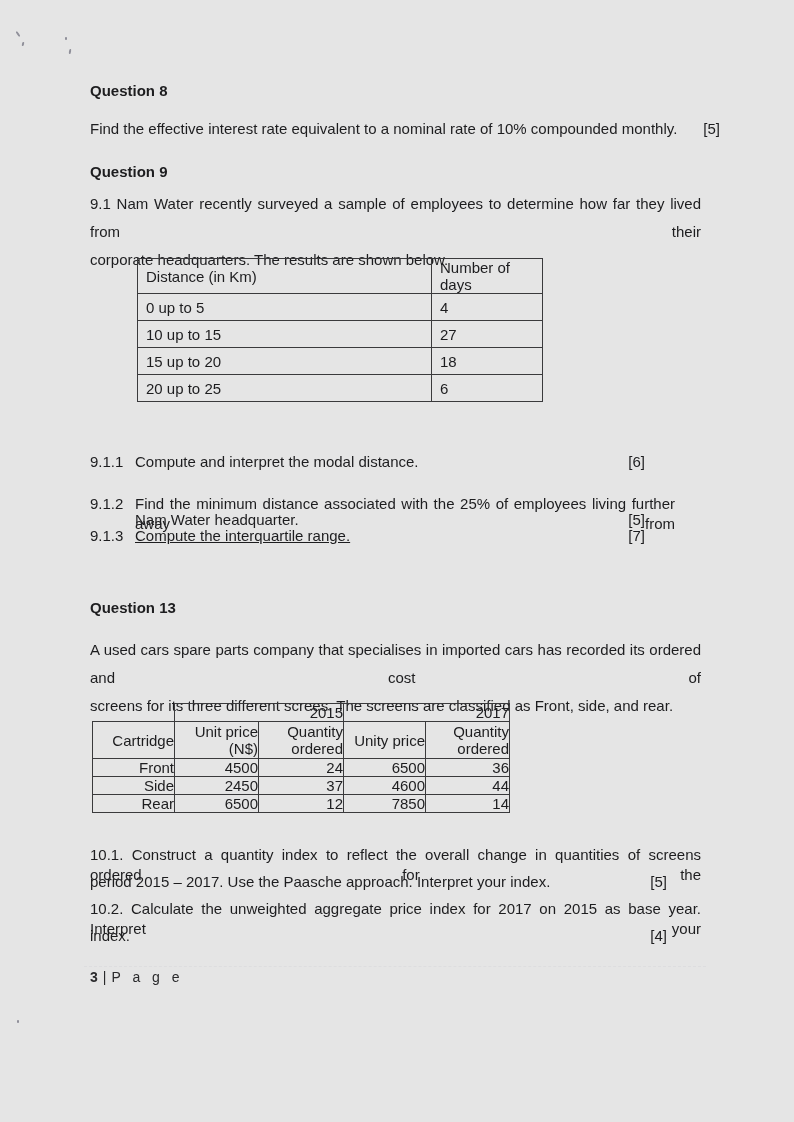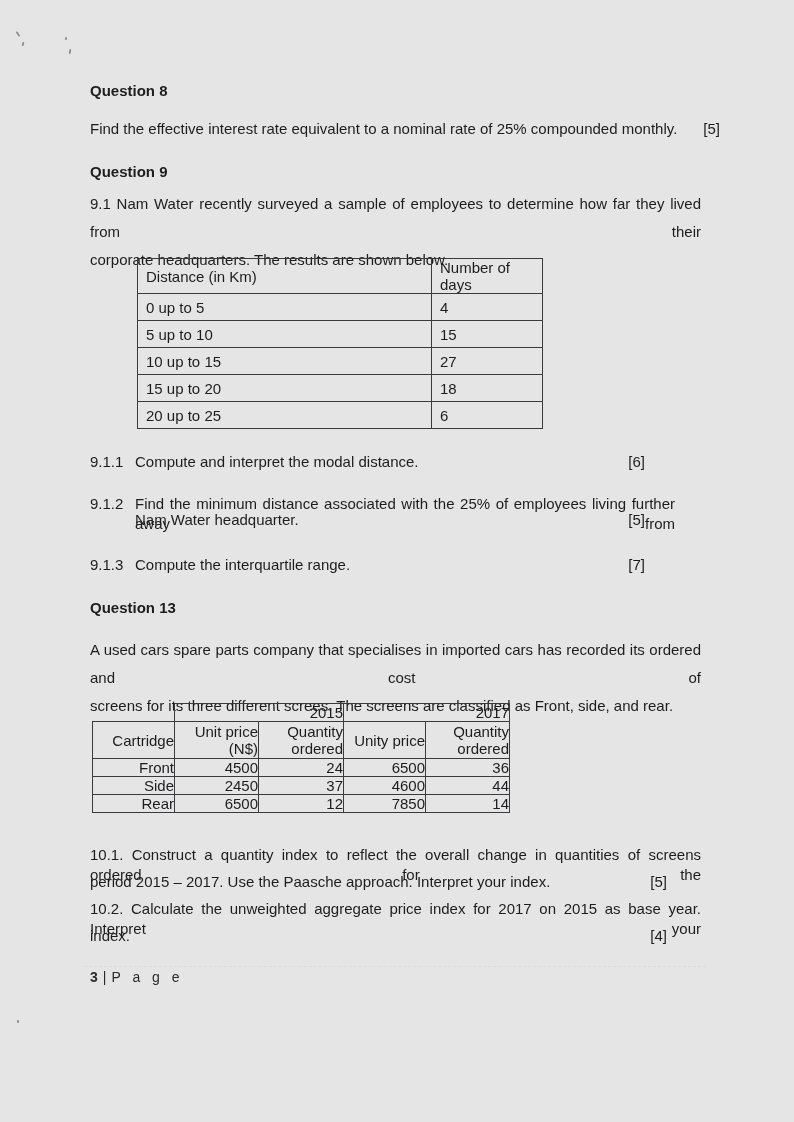--- a/index.html
+++ b/index.html
@@ -60,42 +60,38 @@
 <div class="page">
 
   <div class="spk" style="left:17px;top:31px;width:2px;height:6px;transform:rotate(-35deg);"></div>
   <div class="spk" style="left:22px;top:42px;width:2px;height:4px;transform:rotate(15deg);"></div>
   <div class="spk" style="left:65px;top:37px;width:2px;height:3px;"></div>
   <div class="spk" style="left:69px;top:49px;width:2px;height:5px;transform:rotate(10deg);"></div>
   <div class="spk" style="left:17px;top:1020px;width:2px;height:3px;"></div>
 
   <div class="abs qh" style="left:90px;top:81px;">Question 8</div>
   <div class="abs line" style="left:90px;top:119px;">
-    <span>Find the effective interest rate equivalent to a nominal rate of 25% compounded monthly.</span><span class="marks q8-marks">[5]</span>
+    <span>Find the effective interest rate equivalent to a nominal rate of 10% compounded monthly.</span><span class="marks q8-marks">[5]</span>
   </div>
 
   <div class="abs qh" style="left:90px;top:154px;margin-top:8px;">Question 9</div>
   <div class="abs para" style="left:90px;top:190px;width:611px;">
     <div class="jl">9.1 Nam Water recently surveyed a sample of employees to determine how far they lived from their</div>
     <div>corporate headquarters. The results are shown below.</div>
   </div>
 
   <table class="t1 abs" style="left:137px;top:258px;">
     <tbody>
         <tr class="hrow">
       <th class="c1">Distance (in Km)</th>
       <th class="c2">Number of days</th>
     </tr>
     <tr class="drow">
       <td>0 up to 5</td>
       <td>4</td>
-    </tr>
-    <tr class="drow">
-      <td>5 up to 10</td>
-      <td>15</td>
     </tr>
     <tr class="drow">
       <td>10 up to 15</td>
       <td>27</td>
     </tr>
     <tr class="drow">
       <td>15 up to 20</td>
       <td>18</td>
     </tr>
     <tr class="drow">
@@ -112,21 +108,21 @@
 
   <div class="abs sub2-l1 line" style="left:90px;top:494px;">
     <span class="num">9.1.2</span>
     <span class="txt jl">Find the minimum distance associated with the 25% of employees living further away from</span>
   </div>
   <div class="abs sub2-l2" style="top:510px;">
     <span>Nam Water headquarter.</span>
     <span class="marks">[5]</span>
   </div>
 
-  <div class="abs sub" style="left:90px;top:555px;">
+  <div class="abs sub" style="left:90px;top:526px;text-decoration:underline;">
     <span class="num">9.1.3</span><span>Compute the interquartile range.</span>
     <span class="marks">[7]</span>
   </div>
 
   <div class="abs qh" style="left:90px;top:598px;">Question 13</div>
   <div class="abs para" style="left:90px;top:636px;width:611px;">
     <div class="jl">A used cars spare parts company that specialises in imported cars has recorded its ordered and cost of</div>
     <div>screens for its three different screes. The screens are classified as Front, side, and rear.</div>
   </div>
 

